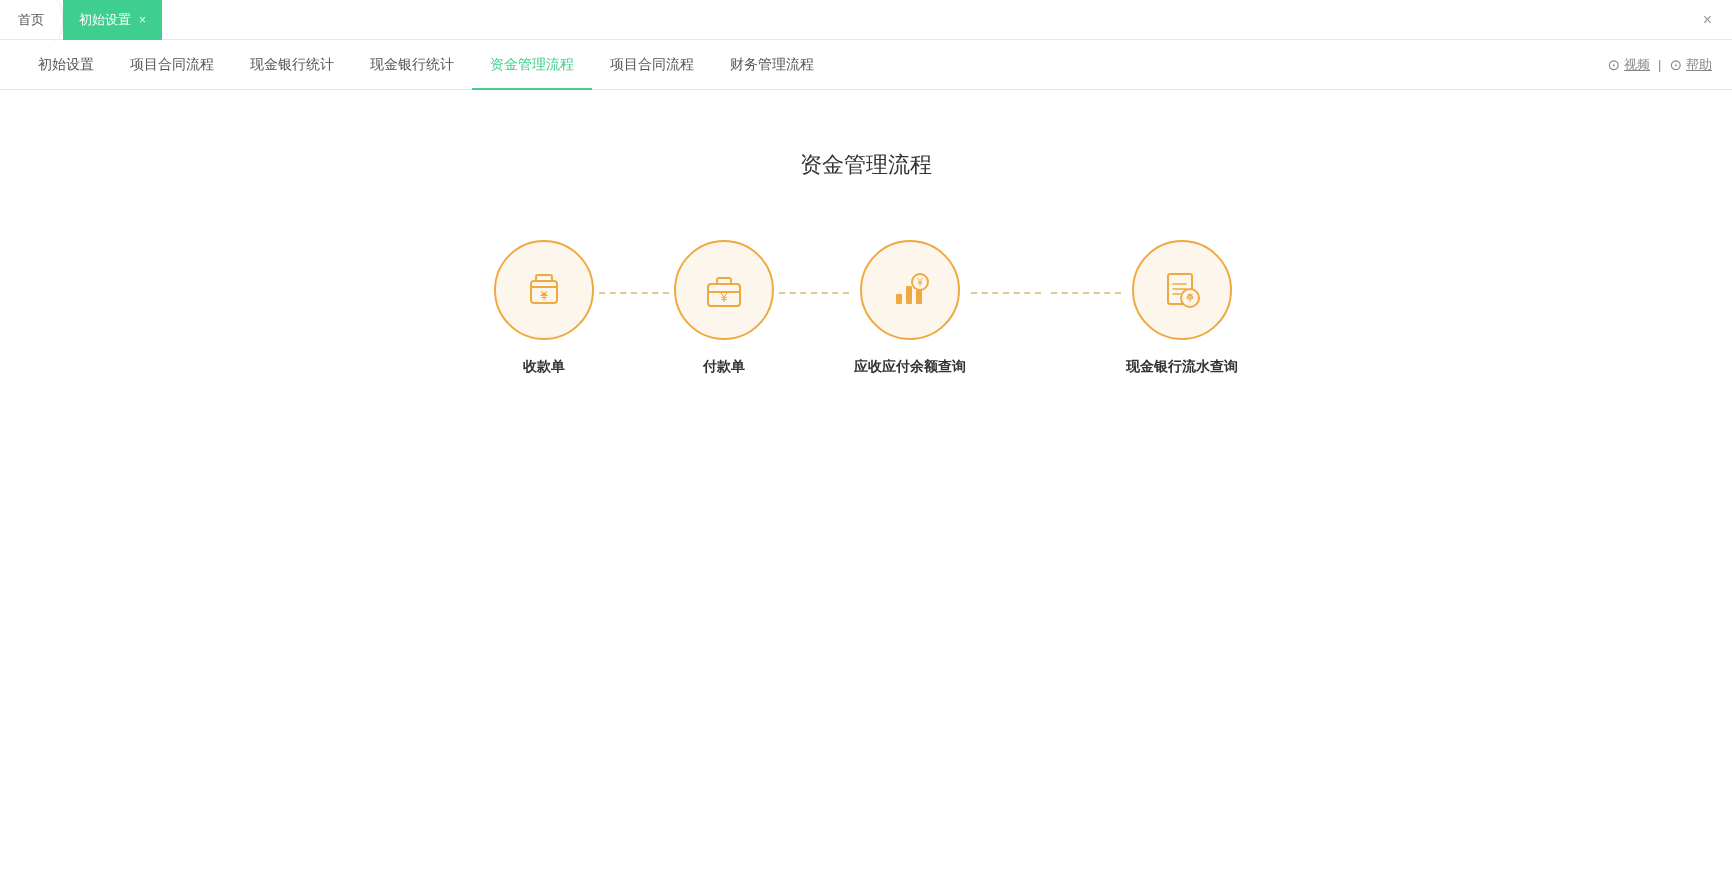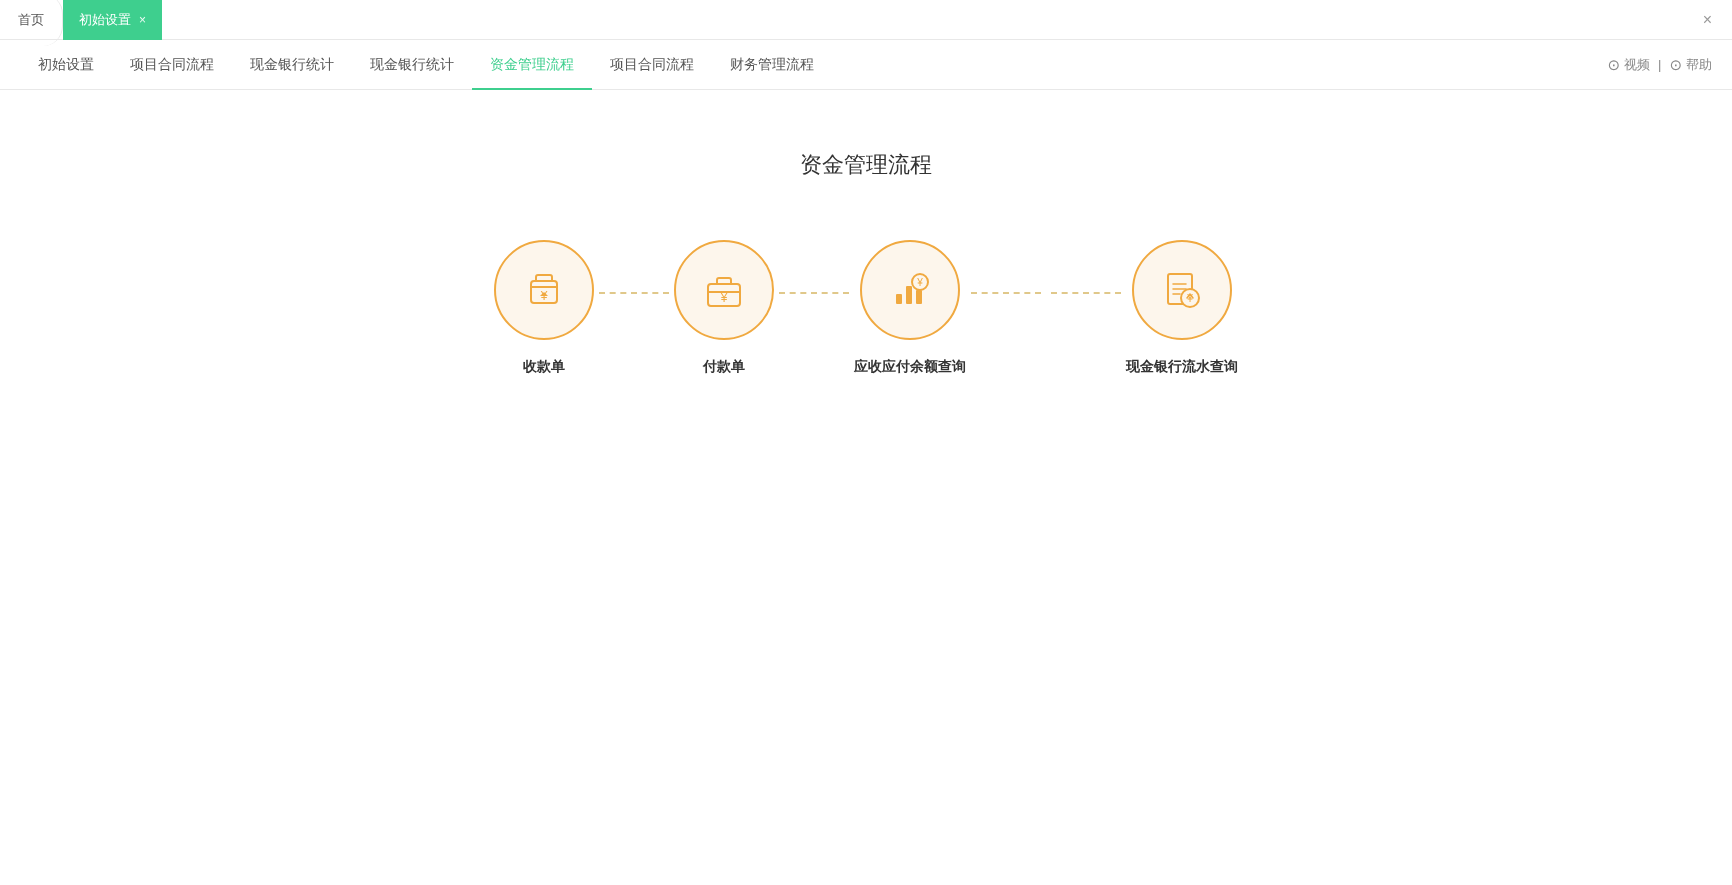--- a/index.html
+++ b/index.html
@@ -99,20 +99,21 @@
       align-items: center;
       gap: 4px;
       font-size: 13px;
       color: #888;
     }
     .nav-right-item {
       display: flex;
       align-items: center;
       gap: 3px;
       cursor: pointer;
+      text-decoration: underline;
     }
 
     
     .main-content {
       display: flex;
       flex-direction: column;
       align-items: center;
       padding-top: 60px;
     }
     .page-title {

